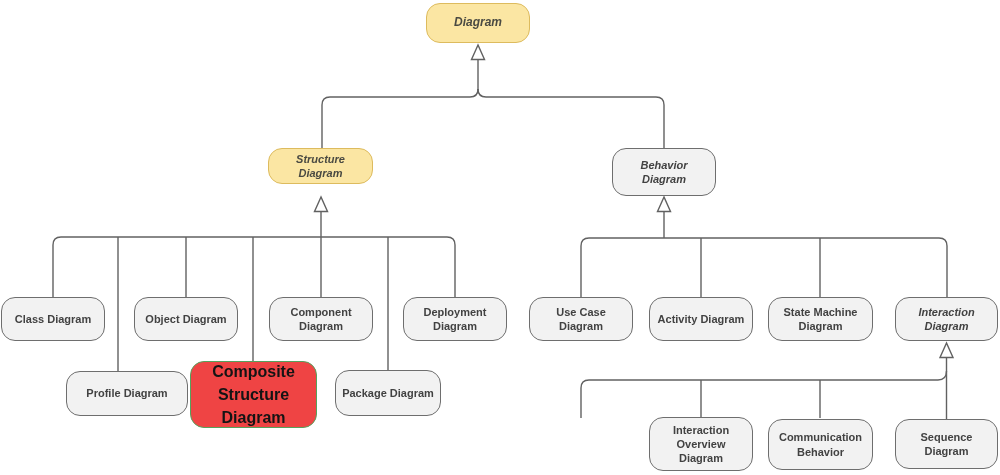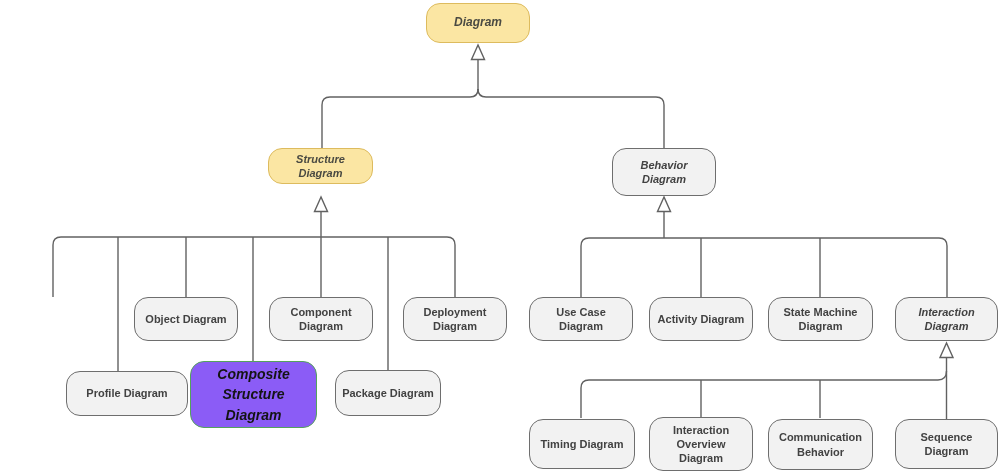--- a/index.html
+++ b/index.html
@@ -20,21 +20,21 @@
     font-weight:bold;
     font-size:11px;
     line-height:1.3;
     color:#424242;
     padding:1px 5px;
     background:#f2f2f2;
     border:1px solid #6e6e6e;
     z-index:2;
   }
   .node.yellow{background:#fbe6a3;border-color:#ddbb5e;color:#4a4a42;}
-  .node.green{background:#8b5cf6;border-color:#55a25d;color:#141414;font-size:14px;line-height:1.45;font-style:italic;}
+  .node.green{background:#ef4444;border-color:#55a25d;color:#141414;font-size:16px;line-height:1.45;}
   .node.abstract{font-style:italic;}
   .node.root{font-size:12px;}
 </style>
 </head>
 <body>
 
 <div class="canvas">
 
   <svg class="connector-layer" viewBox="0 0 1000 475" xmlns="http://www.w3.org/2000/svg">
     <g stroke="#616161" stroke-width="1.4" fill="none">
@@ -75,20 +75,21 @@
       <polygon points="946.5,343 940,357.5 953,357.5"></polygon>
     </g>
   </svg>
 
   <div class="node yellow abstract root" style="left:426px;top:3px;width:104px;height:40px;">Diagram</div>
 
   <div class="node yellow abstract" style="left:268px;top:148px;width:105px;height:36px;">Structure Diagram</div>
 
   <div class="node abstract" style="left:612px;top:148px;width:104px;height:48px;">Behavior Diagram</div>
 
+  <div class="node" style="left:1px;top:297px;width:104px;height:44px;">Class Diagram</div>
 
   <div class="node" style="left:269px;top:297px;width:104px;height:44px;">Component Diagram</div>
 
   <div class="node" style="left:134px;top:297px;width:104px;height:44px;">Object Diagram</div>
 
   <div class="node" style="left:403px;top:297px;width:104px;height:44px;">Deployment Diagram</div>
 
   <div class="node" style="left:66px;top:371px;width:122px;height:45px;">Profile Diagram</div>
 
   <div class="node green" style="left:190px;top:361px;width:127px;height:67px;">Composite Structure Diagram</div>
@@ -96,21 +97,20 @@
   <div class="node" style="left:335px;top:370px;width:106px;height:46px;">Package Diagram</div>
 
   <div class="node" style="left:529px;top:297px;width:104px;height:44px;">Use Case Diagram</div>
 
   <div class="node" style="left:649px;top:297px;width:104px;height:44px;">Activity Diagram</div>
 
   <div class="node" style="left:768px;top:297px;width:105px;height:44px;">State Machine Diagram</div>
 
   <div class="node abstract" style="left:895px;top:297px;width:103px;height:44px;">Interaction Diagram</div>
 
-  <div class="node" style="left:529px;top:419px;width:106px;height:50px;">Timing Diagram</div>
 
   <div class="node" style="left:649px;top:417px;width:104px;height:54px;">Interaction Overview Diagram</div>
 
   <div class="node" style="left:768px;top:419px;width:105px;height:51px;">Communication Behavior</div>
 
   <div class="node" style="left:895px;top:419px;width:103px;height:50px;">Sequence Diagram</div>
 
 </div>
 
 </body></html>

